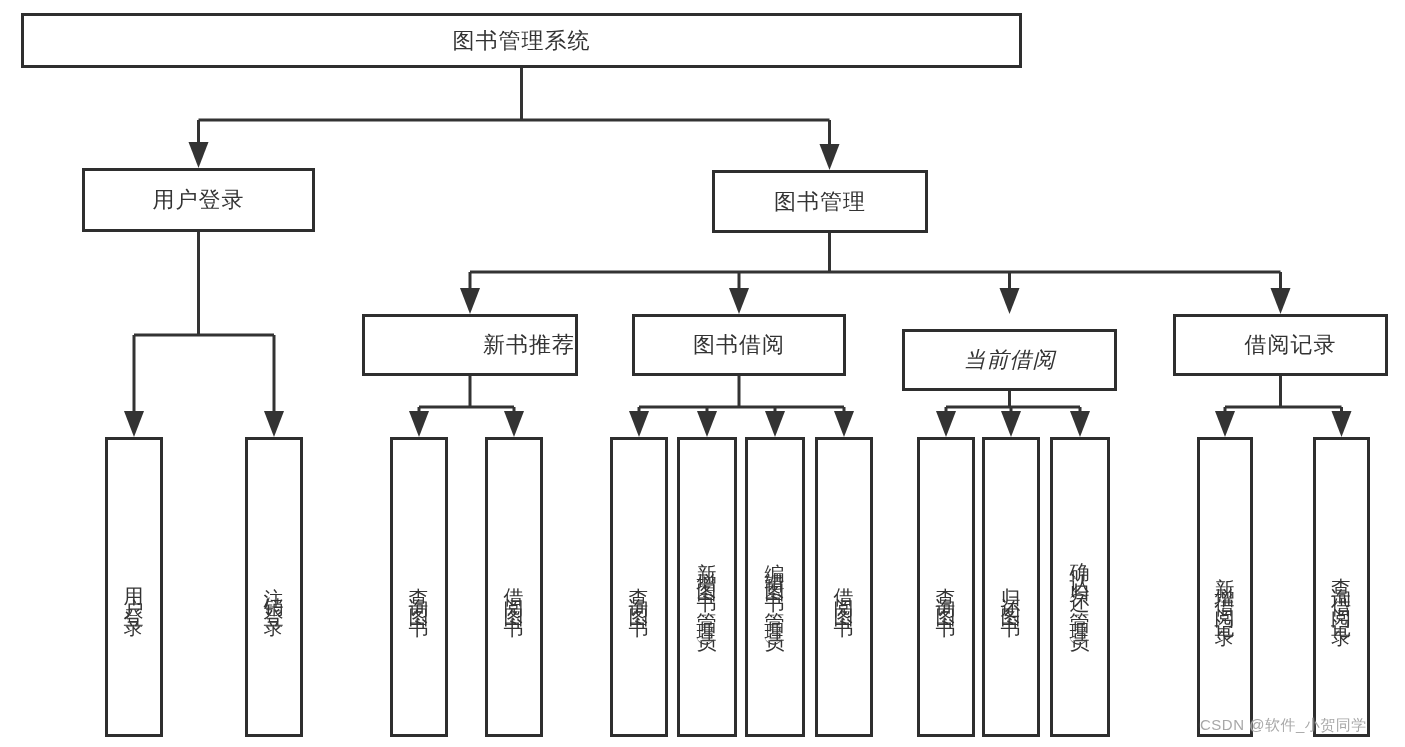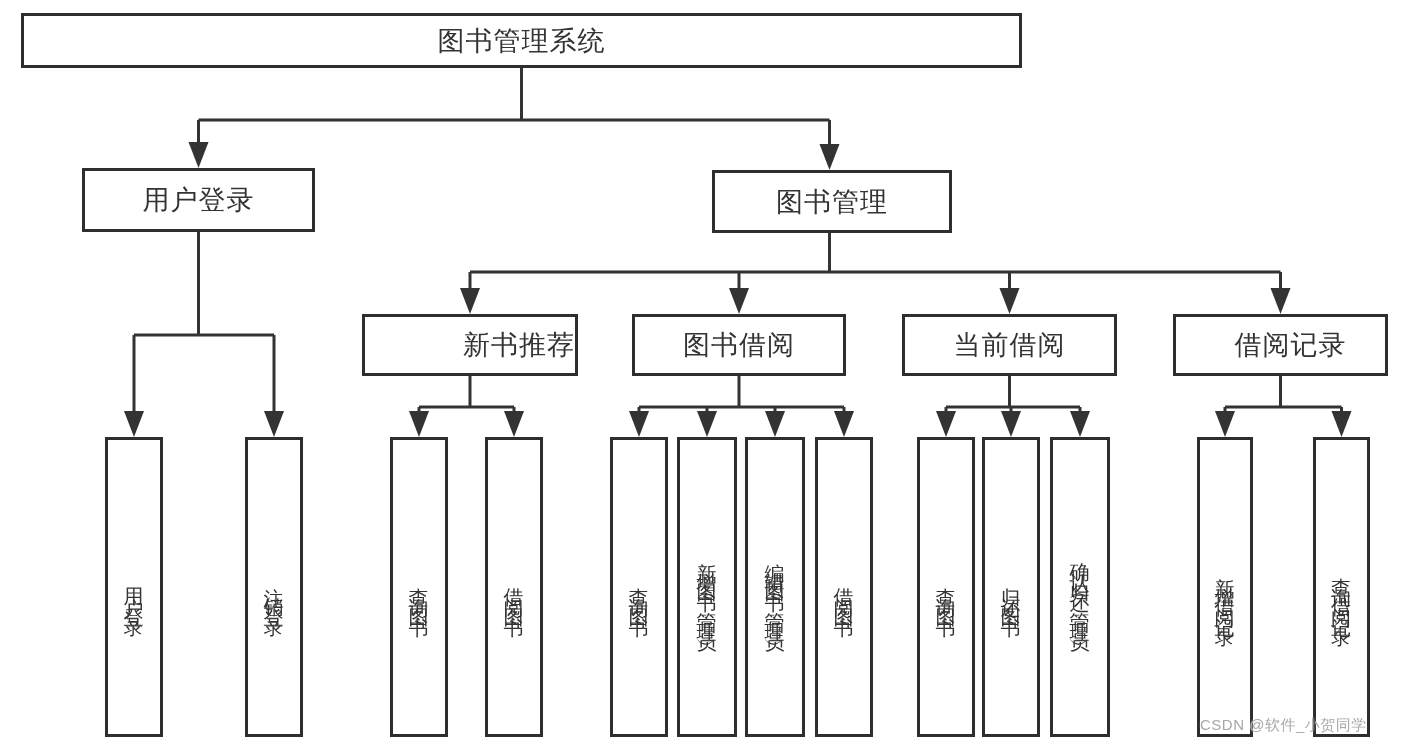--- a/index.html
+++ b/index.html
@@ -16,21 +16,21 @@
   .box {
     position: absolute;
     box-sizing: border-box;
     border: 3px solid #2e2e2e;
     background: #ffffff;
     display: flex;
     align-items: center;
     justify-content: center;
     z-index: 2;
   }
-  .hbox { font-size: 27px; letter-spacing: 1px; }
+  .hbox { font-size: 22px; letter-spacing: 1px; }
   .vbox .vtext {
     writing-mode: vertical-rl;
     text-orientation: mixed;
     font-size: 20px;
     line-height: 1;
     letter-spacing: 10px;
     padding-top: 10px; 
   }
   .watermark {
     position: absolute;
@@ -119,31 +119,31 @@
     </g>
   </svg>
 
   <div class="box hbox" style="left:21px; top:13px; width:1001px; height:55px;">
     <span>图书管理系统</span>
   </div>
 
   <div class="box hbox" style="left:82px; top:168px; width:233px; height:64px;">
     <span>用户登录</span>
   </div>
-  <div class="box hbox" style="left:712px; top:170px; width:240px; height:63px;">
+  <div class="box hbox" style="left:712px; top:170px; width:216px; height:63px;">
     <span>图书管理</span>
   </div>
 
   <div class="box hbox" style="left:362px; top:314px; width:216px; height:62px;justify-content:flex-end;">
     <span>新书推荐</span>
   </div>
   <div class="box hbox" style="left:632px; top:314px; width:214px; height:62px;">
     <span>图书借阅</span>
   </div>
-  <div class="box hbox" style="left:902px; top:314px; width:215px; height:62px;">
+  <div class="box hbox" style="left:902px; top:329px; width:215px; height:62px;font-style:italic;">
     <span>当前借阅</span>
   </div>
   <div class="box hbox" style="left:1173px; top:314px; width:215px; height:62px;padding-left:20px;">
     <span>借阅记录</span>
   </div>
 
   <div class="box vbox" style="left:105px; top:437px; width:58px; height:300px;">
     <span class="vtext">用户登录</span>
   </div>
   <div class="box vbox" style="left:245px; top:437px; width:58px; height:300px;">

